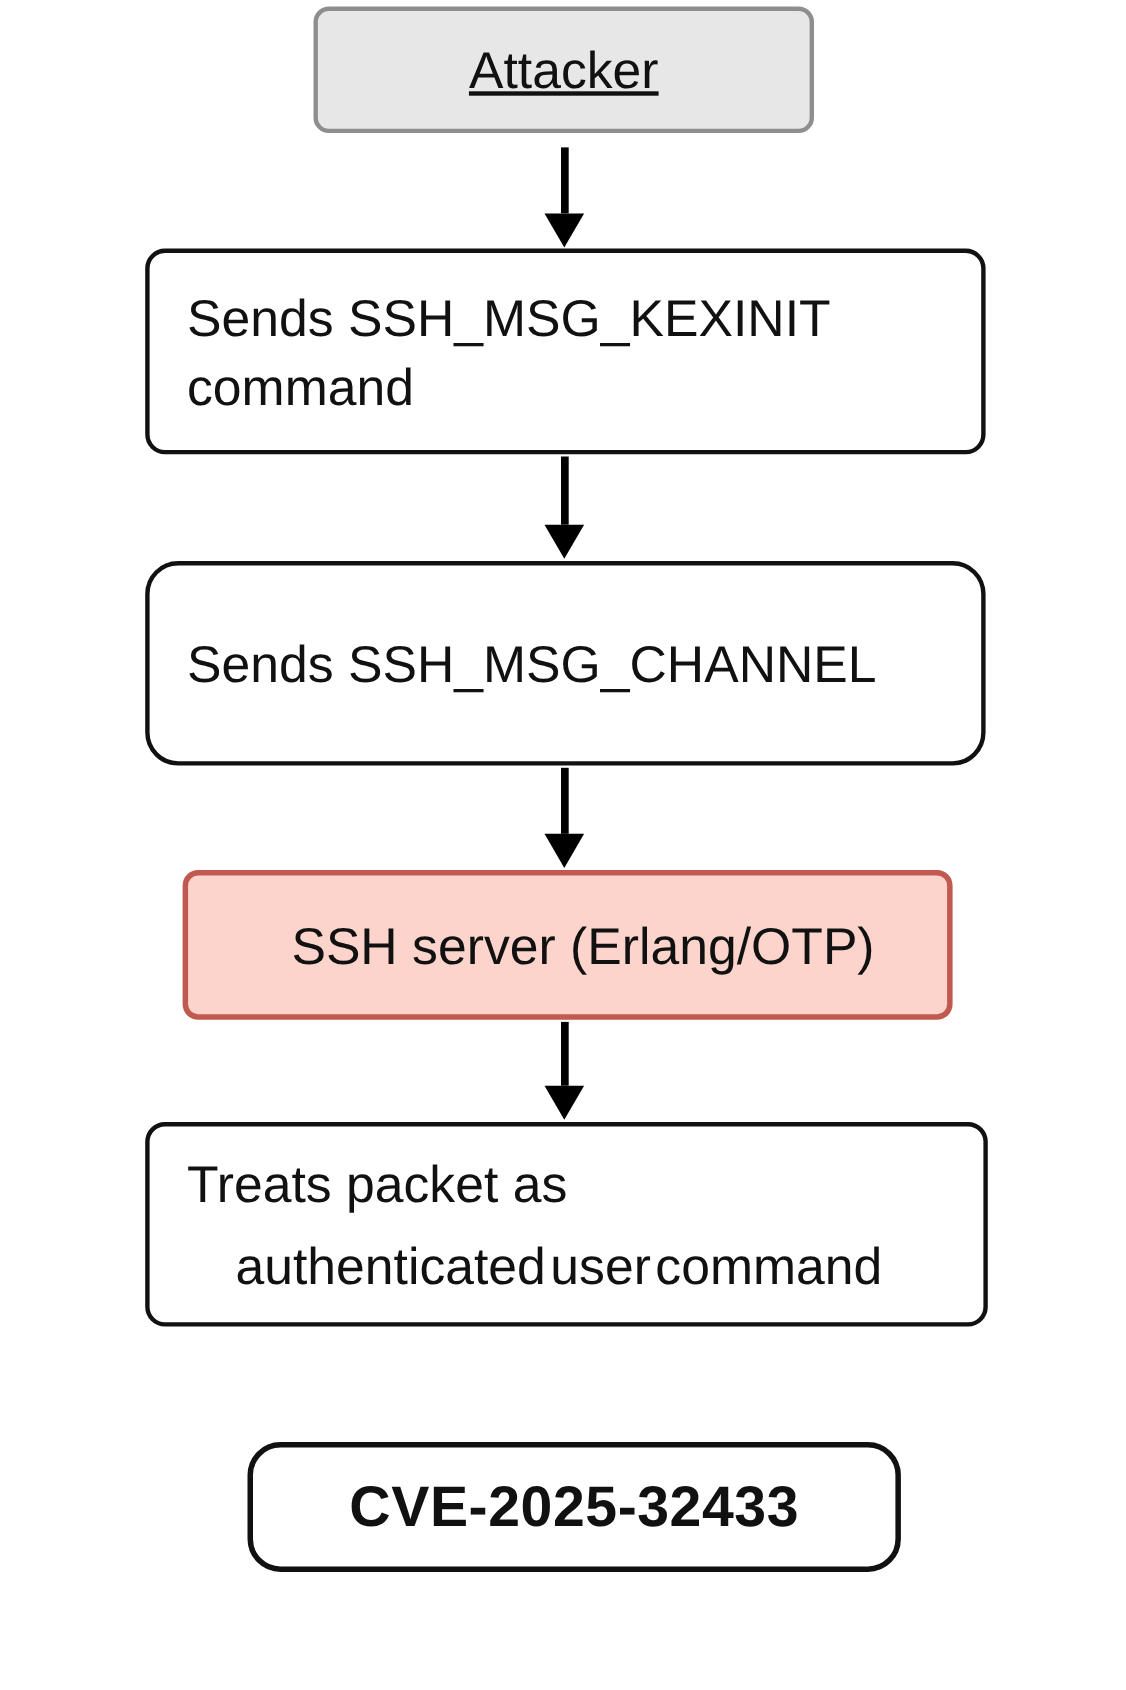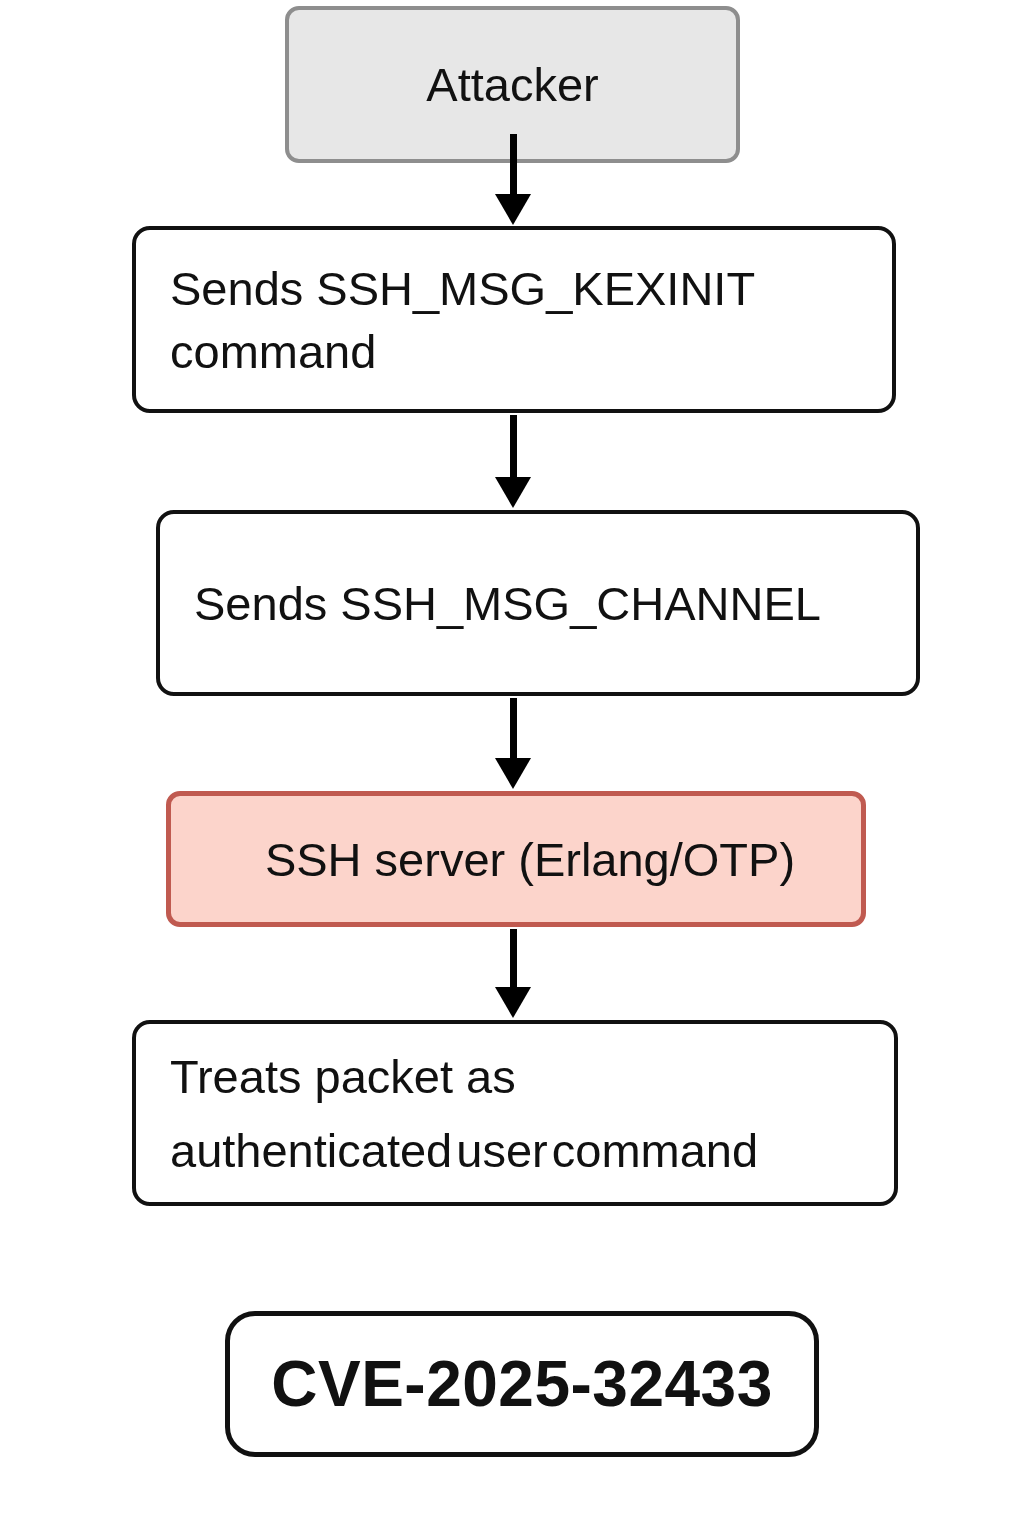--- a/index.html
+++ b/index.html
@@ -29,49 +29,48 @@
     border: 4px solid #111111;
   }
   .node .line {
     display: block;
     white-space: nowrap;
   }
   .center-text { align-items: center; text-align: center; }
   .left-text   { align-items: flex-start; text-align: left; padding-left: 34px; padding-right: 30px; }
 
   .node-attacker {
-    left: 285px; top: 6px; width: 455px; height: 157px;
-    border-width: 4px; border-radius: 14px;
+    left: 285px; top: 6px; width: 455px; height: 115px;
+    border-width: 4px; border-radius: 14px; text-decoration: underline;
   }
   .node-kexinit {
     left: 132px; top: 226px; width: 764px; height: 187px;
     border-radius: 18px;
   }
   .node-channel {
     left: 132px; top: 510px; width: 764px; height: 186px;
-    border-radius: 18px;
-    margin-left: 24px;
+    border-radius: 30px;
   }
   .node-server {
     left: 166px; top: 791px; width: 700px; height: 136px;
     border-width: 5px; border-radius: 14px; padding-left: 28px;
   }
   .node-treats {
     left: 132px; top: 1020px; width: 766px; height: 186px;
     border-radius: 18px;
     gap: 11px;
   }
   .node-cve {
-    left: 225px; top: 1311px; width: 594px; height: 146px;
+    left: 225px; top: 1311px; width: 594px; height: 118px;
     border-width: 5px; border-radius: 30px;
-    font-size: 64px;
+    font-size: 52px;
     font-weight: 700;
     letter-spacing: 0.5px;
   }
-  .tight-words { word-spacing: -9px; }
+  .tight-words { word-spacing: -9px; margin-left: 44px; }
 
   .arrow {
     position: absolute;
     left: 513px;
     transform: translateX(-50%);
     display: flex;
     flex-direction: column;
     align-items: center;
   }
   .arrow-1 { top: 134px; height: 91px; }

